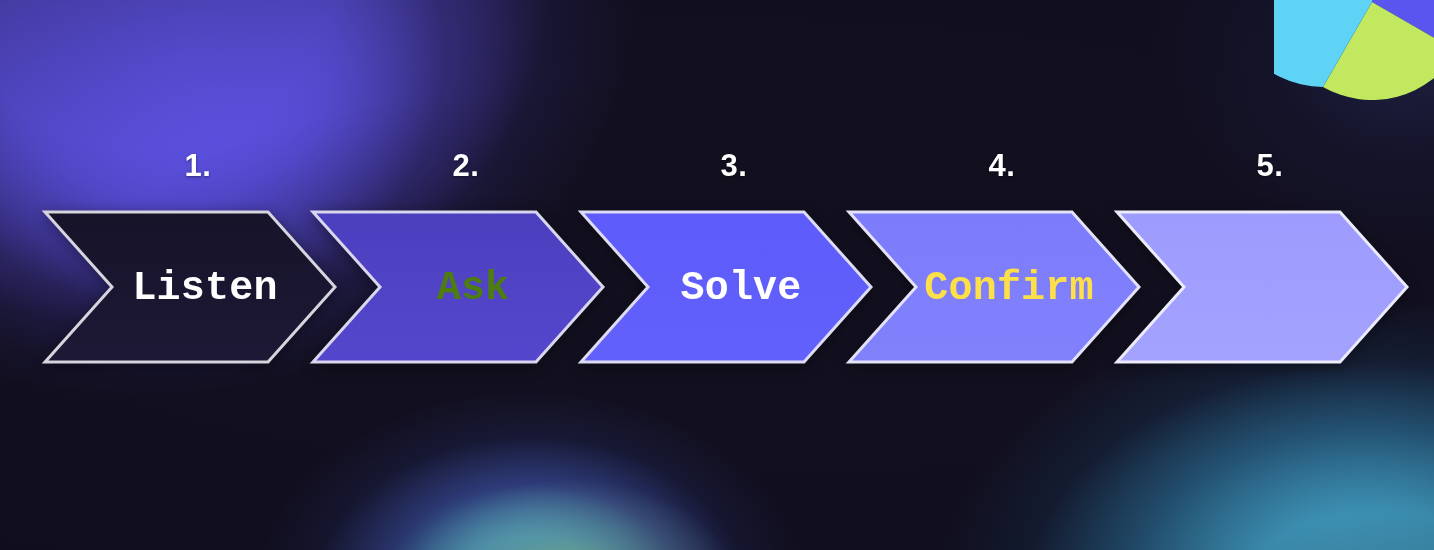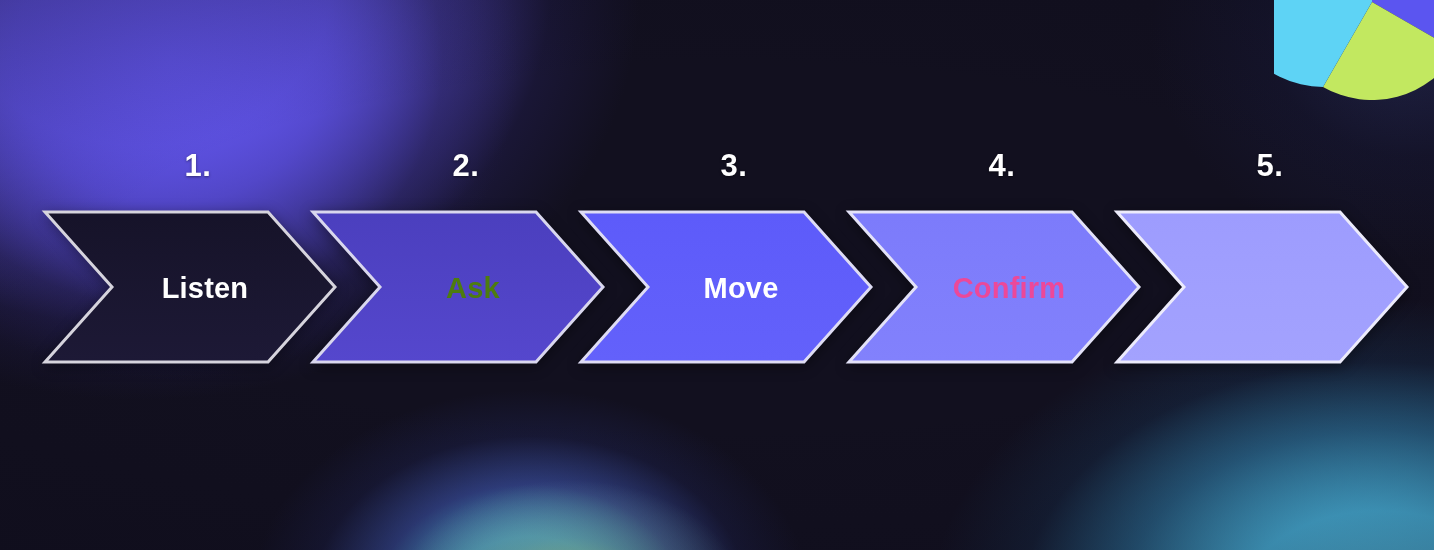--- a/index.html
+++ b/index.html
@@ -141,26 +141,27 @@
     position: absolute;
     top: 58px;
     left: 0;
     width: 300px;
     height: 160px;
     display: flex;
     align-items: center;
     justify-content: center;
     padding-left: 28px;
     box-sizing: border-box;
-    font-size: 29px;
+    font-size: 40px;
     font-weight: bold;
     color: #ffffff;
     letter-spacing: 0.2px;
     white-space: nowrap;
     pointer-events: none;
+    font-family: Liberation Mono, monospace;
   }
 </style>
 </head>
 <body>
 
 <div id="stage">
 
   <div class="glow" id="glow-topleft"></div>
   <div class="glow" id="glow-topleft2"></div>
   <div class="glow" id="glow-topright"></div>
@@ -214,36 +215,36 @@
           <svg class="chevron-svg" width="304" height="158" viewBox="0 0 304 158">
             <defs>
               <linearGradient id="chevGrad2" x1="0" y1="0" x2="0" y2="1">
                 <stop offset="0%" stop-color="#5d5bfa"></stop>
                 <stop offset="100%" stop-color="#6361fb"></stop>
               </linearGradient>
             </defs>
             <path d="M4,4 L227,4 L294,79 L227,154 L4,154 L71,79 Z" fill="url(#chevGrad2)" stroke="#dedcf4" stroke-width="3" stroke-linejoin="miter"></path>
           </svg>
         </div>
-        <div class="step-label" style="color: rgb(255, 255, 255);">Move</div>
+        <div class="step-label" style="color: rgb(255, 255, 255);">Solve</div>
       </div>
       <div class="step" style="left: 845px;">
         <div class="step-number">4.</div>
         <div class="chevron-wrap">
           <svg class="chevron-svg" width="304" height="158" viewBox="0 0 304 158">
             <defs>
               <linearGradient id="chevGrad3" x1="0" y1="0" x2="0" y2="1">
                 <stop offset="0%" stop-color="#7c7bfb"></stop>
                 <stop offset="100%" stop-color="#8281fc"></stop>
               </linearGradient>
             </defs>
             <path d="M4,4 L227,4 L294,79 L227,154 L4,154 L71,79 Z" fill="url(#chevGrad3)" stroke="#e3e2f8" stroke-width="3" stroke-linejoin="miter"></path>
           </svg>
         </div>
-        <div class="step-label" style="color: #ec4899;">Confirm</div>
+        <div class="step-label" style="color: #fde047;">Confirm</div>
       </div>
       <div class="step" style="left: 1113px;">
         <div class="step-number">5.</div>
         <div class="chevron-wrap">
           <svg class="chevron-svg" width="304" height="158" viewBox="0 0 304 158">
             <defs>
               <linearGradient id="chevGrad4" x1="0" y1="0" x2="0" y2="1">
                 <stop offset="0%" stop-color="#9d9cfe"></stop>
                 <stop offset="100%" stop-color="#a3a2fe"></stop>
               </linearGradient>

